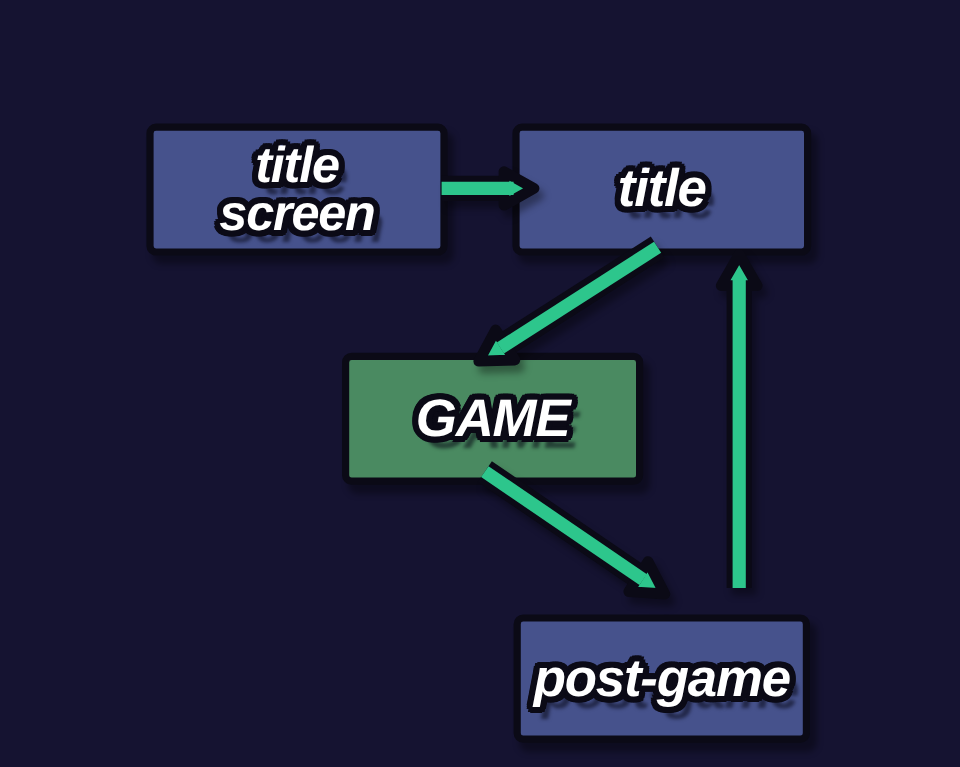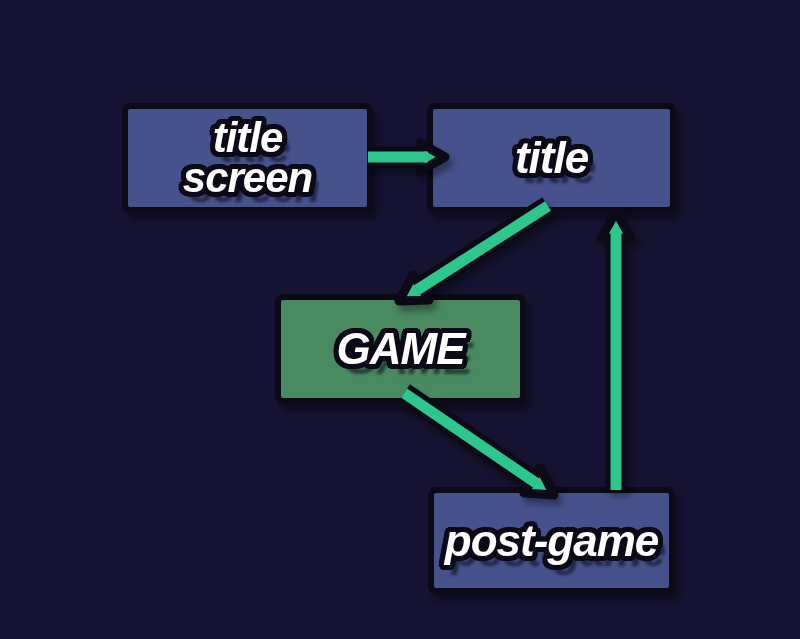--- a/index.html
+++ b/index.html
@@ -41,22 +41,22 @@
     text-shadow:
       5px 0 0 var(--ink), -5px 0 0 var(--ink), 0 5px 0 var(--ink), 0 -5px 0 var(--ink),
       4px 4px 0 var(--ink), -4px 4px 0 var(--ink), 4px -4px 0 var(--ink), -4px -4px 0 var(--ink),
       5px 2px 0 var(--ink), -5px 2px 0 var(--ink), 5px -2px 0 var(--ink), -5px -2px 0 var(--ink),
       2px 5px 0 var(--ink), -2px 5px 0 var(--ink), 2px -5px 0 var(--ink), -2px -5px 0 var(--ink),
       7px 10px 3px rgba(5,5,18,0.55);
   }
   #node-title-screen{left:122px;top:103px;width:251px;height:110px;}
   #node-title-screen .node-label{font-size:42px;}
   #node-lobby{left:427px;top:103px;width:249px;height:110px;}
-  #node-game{left:275px;top:294px;width:251px;height:110px;}
-  #node-post-game{left:428px;top:487px;width:247px;height:107px;}
+  #node-game{left:285px;top:294px;width:251px;height:110px;}
+  #node-post-game{left:428px;top:512px;width:247px;height:107px;}
   svg.arrows{
     position:absolute;left:0;top:0;width:800px;height:639px;
     z-index:2;
     pointer-events:none;
     filter:drop-shadow(4px 6px 3px rgba(0,0,0,0.35));
   }
   .a-under{stroke:var(--ink);stroke-width:21;fill:none;stroke-linecap:butt;}
   .a-shaft{stroke:var(--arrow);stroke-width:11;fill:none;stroke-linecap:butt;}
   .a-head{fill:var(--arrow);stroke:var(--ink);stroke-width:9;stroke-linejoin:round;}
 </style>

